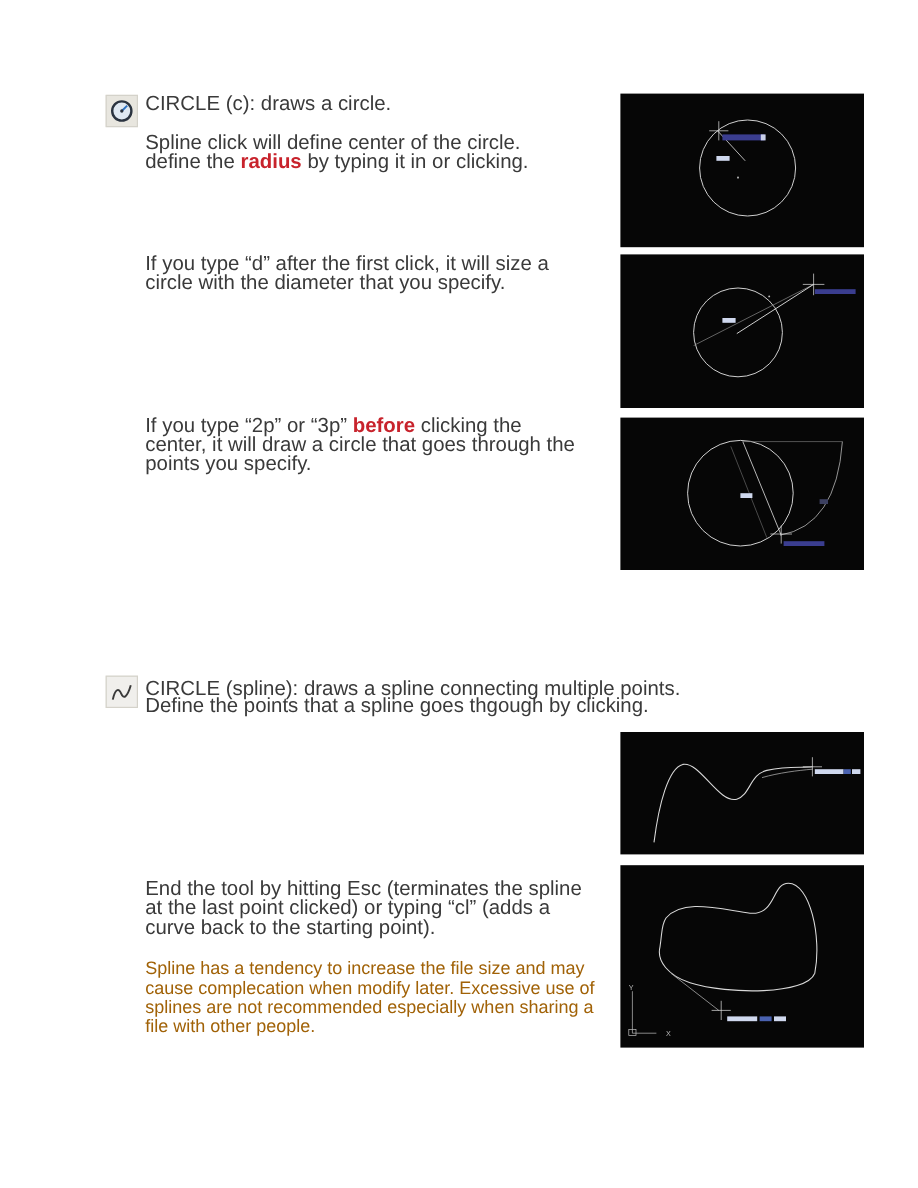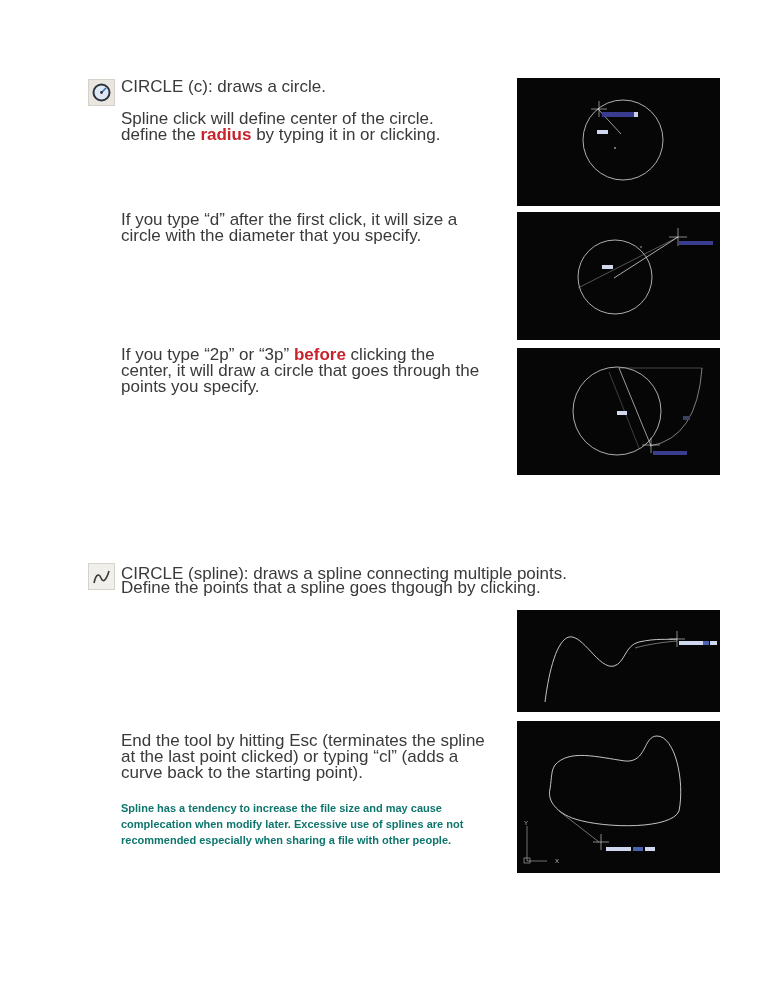--- a/index.html
+++ b/index.html
@@ -1,20 +1,20 @@
 <!DOCTYPE html>
 <html><head>
 <meta charset="utf-8">
 <style>
   html, body { margin: 0; padding: 0; background: #ffffff; }
   body { width: 765px; height: 990px; position: relative; overflow: hidden;
          font-family: "Liberation Sans", sans-serif; color: #333333; }
   .txt { position: absolute; left: 121px; font-size: 17px; line-height: 16px; color: #3a3a3a; }
   .red { color: #c8232c; font-weight: bold; text-align: center; }
-  .warn { color: #0f766e; font-weight: bold; font-size: 11px; line-height: 16px; }
+  .warn { color: #a16207; font-weight: normal; font-size: 15px; line-height: 16px; }
   .icon { position: absolute; left: 88px; width: 27px; height: 27px;
           background: #e8e6df; border: 1px solid #d4d2ca; box-sizing: border-box; }
   .shot { position: absolute; left: 517px; width: 203px; background: #060606; }
   .shot svg { display: block; width: 100%; height: 100%; }
 </style>
 </head>
 <body>
 
 <div class="icon" style="top:79px;">
   <svg width="25" height="25" viewBox="0 0 25 25">

